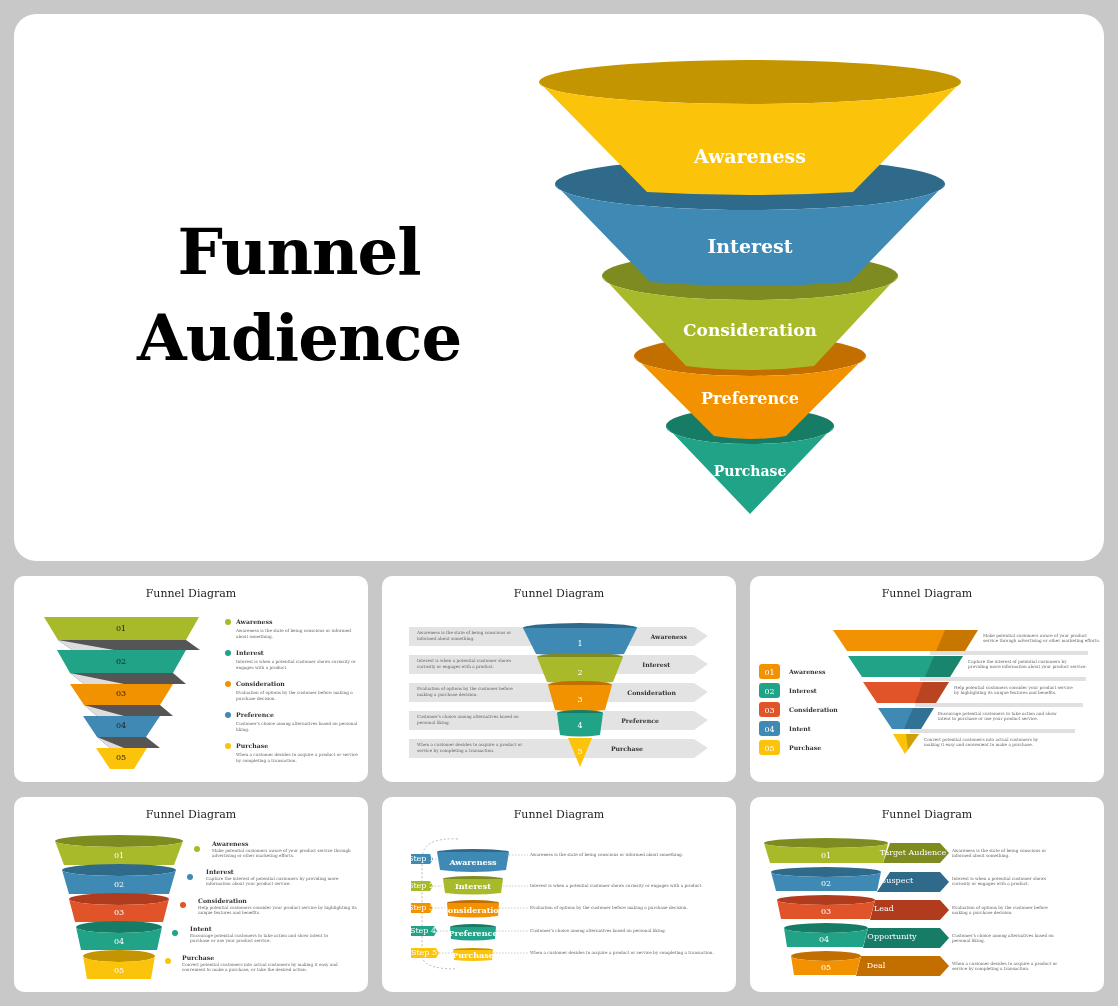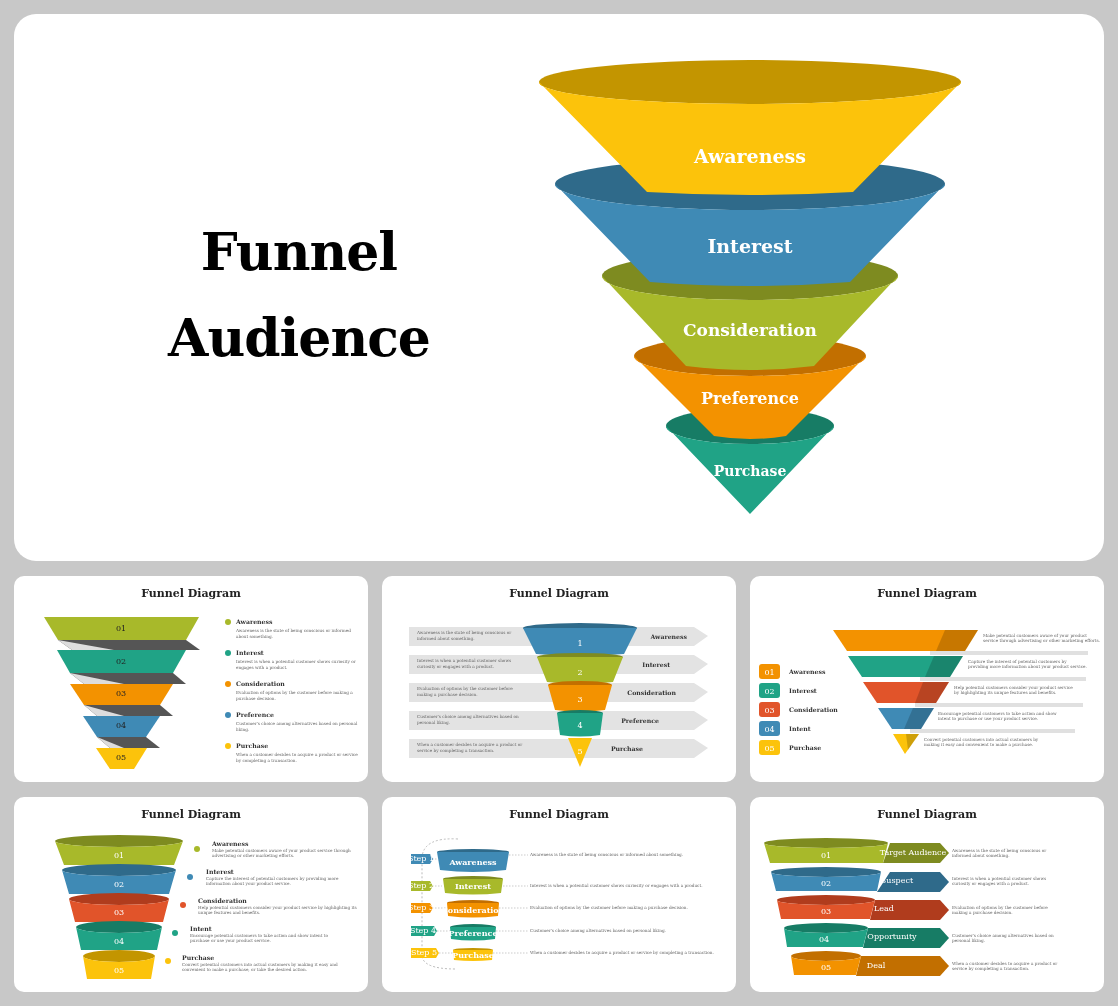--- a/index.html
+++ b/index.html
@@ -6,26 +6,26 @@
   html, body { width: 1118px; height: 1006px; background: #c8c8c8; overflow: hidden; }
   body { position: relative; font-family: "DejaVu Serif", "Liberation Serif", serif; }
   .card { position: absolute; background: #ffffff; border-radius: 14px; overflow: hidden; }
   .hero { left: 14px; top: 14px; width: 1090px; height: 547px; border-radius: 22px; }
   .thumb { width: 354px; border-radius: 10px; }
   .t-row1 { top: 576px; height: 206px; }
   .t-row2 { top: 797px; height: 195px; }
   .c1 { left: 14px; } .c2 { left: 382px; } .c3 { left: 750px; }
 
   .hero-title { position: absolute; left: 105px; top: 195px; width: 360px; text-align: center;
-    font-family: "DejaVu Serif", serif; font-weight: bold; font-size: 52px; line-height: 86px; color: #000; letter-spacing: -1px; }
+    font-family: "DejaVu Serif", serif; font-weight: bold; font-size: 64px; line-height: 86px; color: #000; letter-spacing: -1px; }
   .hero-svg { position: absolute; left: 0; top: 0; }
   .seg-label { font-family: "DejaVu Serif", serif; font-weight: bold; fill: #ffffff; text-anchor: middle; }
 
   .thumb-title { position: absolute; left: 0; width: 100%; top: 11px; text-align: center;
-    font-family: "DejaVu Serif", serif; font-weight: bold; font-size: 11px; color: #222; }
+    font-family: "DejaVu Serif", serif; font-weight: normal; font-size: 11px; color: #222; }
   .tsvg { position: absolute; left: 0; top: 0; }
   .tiny { font-family: "DejaVu Serif", serif; font-size: 4.2px; fill: #666; }
   .tinyb { font-family: "DejaVu Serif", serif; font-size: 6.2px; font-weight: bold; fill: #333; }
   .numw { font-family: "DejaVu Serif", serif; font-size: 8px; fill: #fff; text-anchor: middle; }
   .numd { font-family: "DejaVu Serif", serif; font-size: 8px; fill: #222; text-anchor: middle; }
 </style>
 </head>
 <body>
 
 <div class="card hero">

